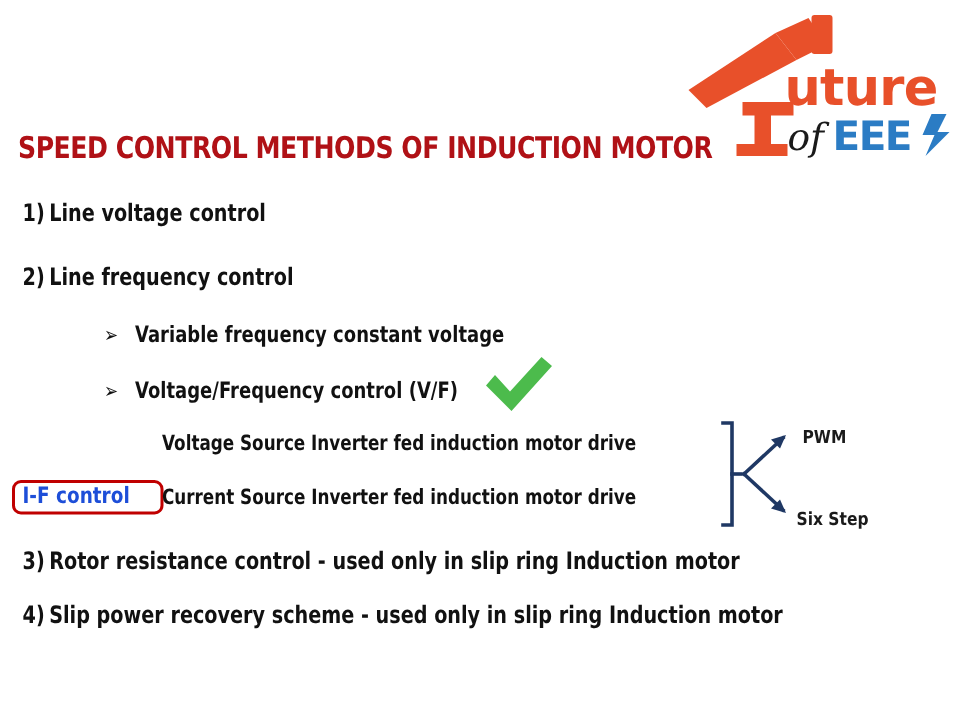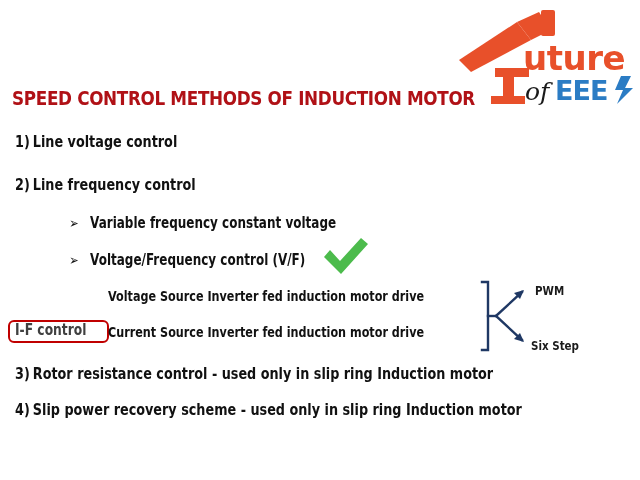--- a/index.html
+++ b/index.html
@@ -90,21 +90,21 @@
   }
 
   
   .ifbox {
     position: absolute;
     left: 8px;
     top: 320px;
     border: 2px solid #c00000;
     border-radius: 6px;
     padding: 1px 5px 2px 5px;
-    color: #404040;
+    color: #1d4ed8;
     font-family: "DejaVu Sans", sans-serif;
     font-weight: bold;
     font-size: 15px;
     line-height: 1.05;
     white-space: nowrap;
   }
   .ifbox span {
     display: inline-block;
     transform: scaleX(0.82);
     transform-origin: left center;

